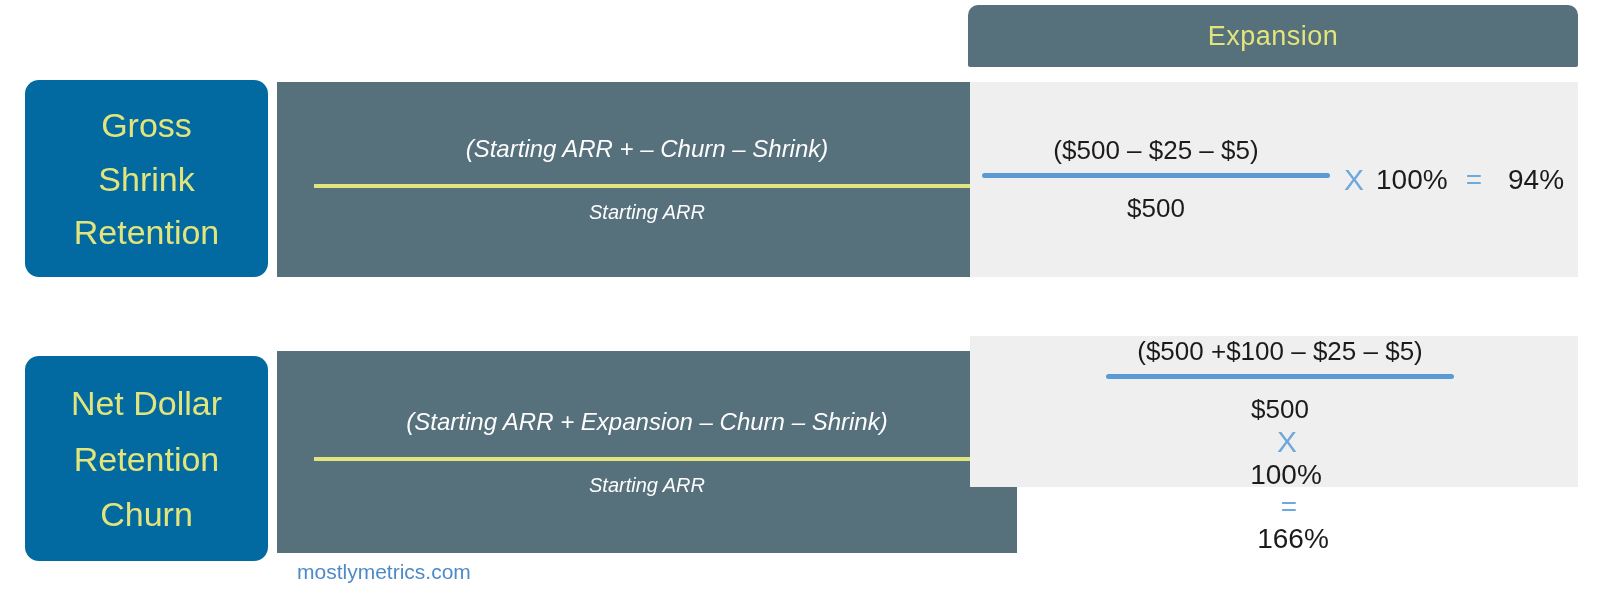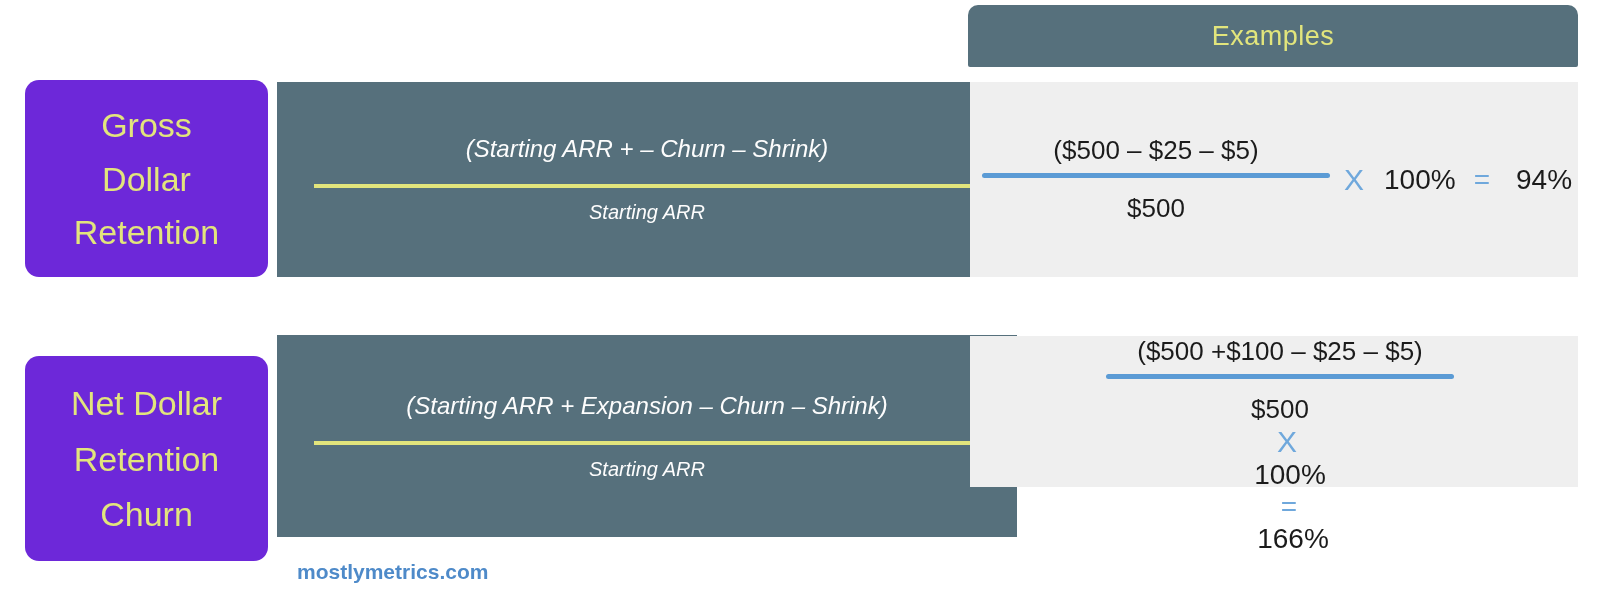--- a/index.html
+++ b/index.html
@@ -31,21 +31,21 @@
     color: #e2e57c;
     font-size: 27px;
     letter-spacing: 0.5px;
   }
 
   
   .label-box {
     position: absolute;
     left: 25px;
     width: 243px;
-    background: #6d28d9;
+    background: #0369a1;
     border-radius: 14px;
     display: flex;
     flex-direction: column;
     justify-content: space-evenly;
     align-items: center;
     padding: 8px 0;
     box-sizing: border-box;
   }
   .label-box.r1 { top: 80px; height: 197px; }
   .label-box.r2 { top: 332px; height: 205px; margin-top: 24px; }
@@ -63,21 +63,21 @@
     width: 740px;
     background: #56707c;
     display: flex;
     flex-direction: column;
     align-items: center;
     justify-content: center;
     box-sizing: border-box;
     font-style: italic;
   }
   .formula-box.r1 { top: 82px; height: 195px; }
-  .formula-box.r2 { top: 335px; height: 202px; }
+  .formula-box.r2 { top: 351px; height: 202px; }
   .formula-box .f-num {
     color: #fdfdfd;
     font-size: 24px;
     white-space: nowrap;
   }
   .divider-yellow {
     width: 90%;
     height: 4px;
     background: #e2e57c;
     margin: 21px 0 13px 0;
@@ -127,21 +127,21 @@
   }
   .op-x {
     color: #6fa8dc;
     font-size: 30px;
     margin-left: 14px;
     flex: 0 0 auto;
   }
   .e-factor {
     color: #1b1b1b;
     font-size: 28px;
-    margin-left: 20px;
+    margin-left: 12px;
     flex: 0 0 auto;
   }
   .op-eq {
     color: #6fa8dc;
     font-size: 28px;
     margin-left: 18px;
     flex: 0 0 auto;
   }
   .e-result {
     color: #1b1b1b;
@@ -150,37 +150,37 @@
     flex: 0 0 auto;
   }
 
   
   .footer-link {
     position: absolute;
     left: 297px;
     top: 560px;
     color: #4e8ac9;
     font-size: 21px;
-    font-weight: 700;
+    font-weight: 400;
     text-decoration: none;
     cursor: pointer;
   }
 </style>
 </head>
 <body>
 
 <div class="canvas">
 
   <div class="examples-header">
-    <span class="hdr-label">Examples</span>
+    <span class="hdr-label">Expansion</span>
   </div>
 
   <div class="label-box r1">
     <span class="label-line">Gross</span>
-    <span class="label-line">Dollar</span>
+    <span class="label-line">Shrink</span>
     <span class="label-line">Retention</span>
   </div>
 
   <div class="formula-box r1">
     <span class="f-num">(Starting ARR + – Churn – Shrink)</span>
     <div class="divider-yellow"></div>
     <span class="f-den">Starting ARR</span>
   </div>
 
   <div class="example-box r1">

